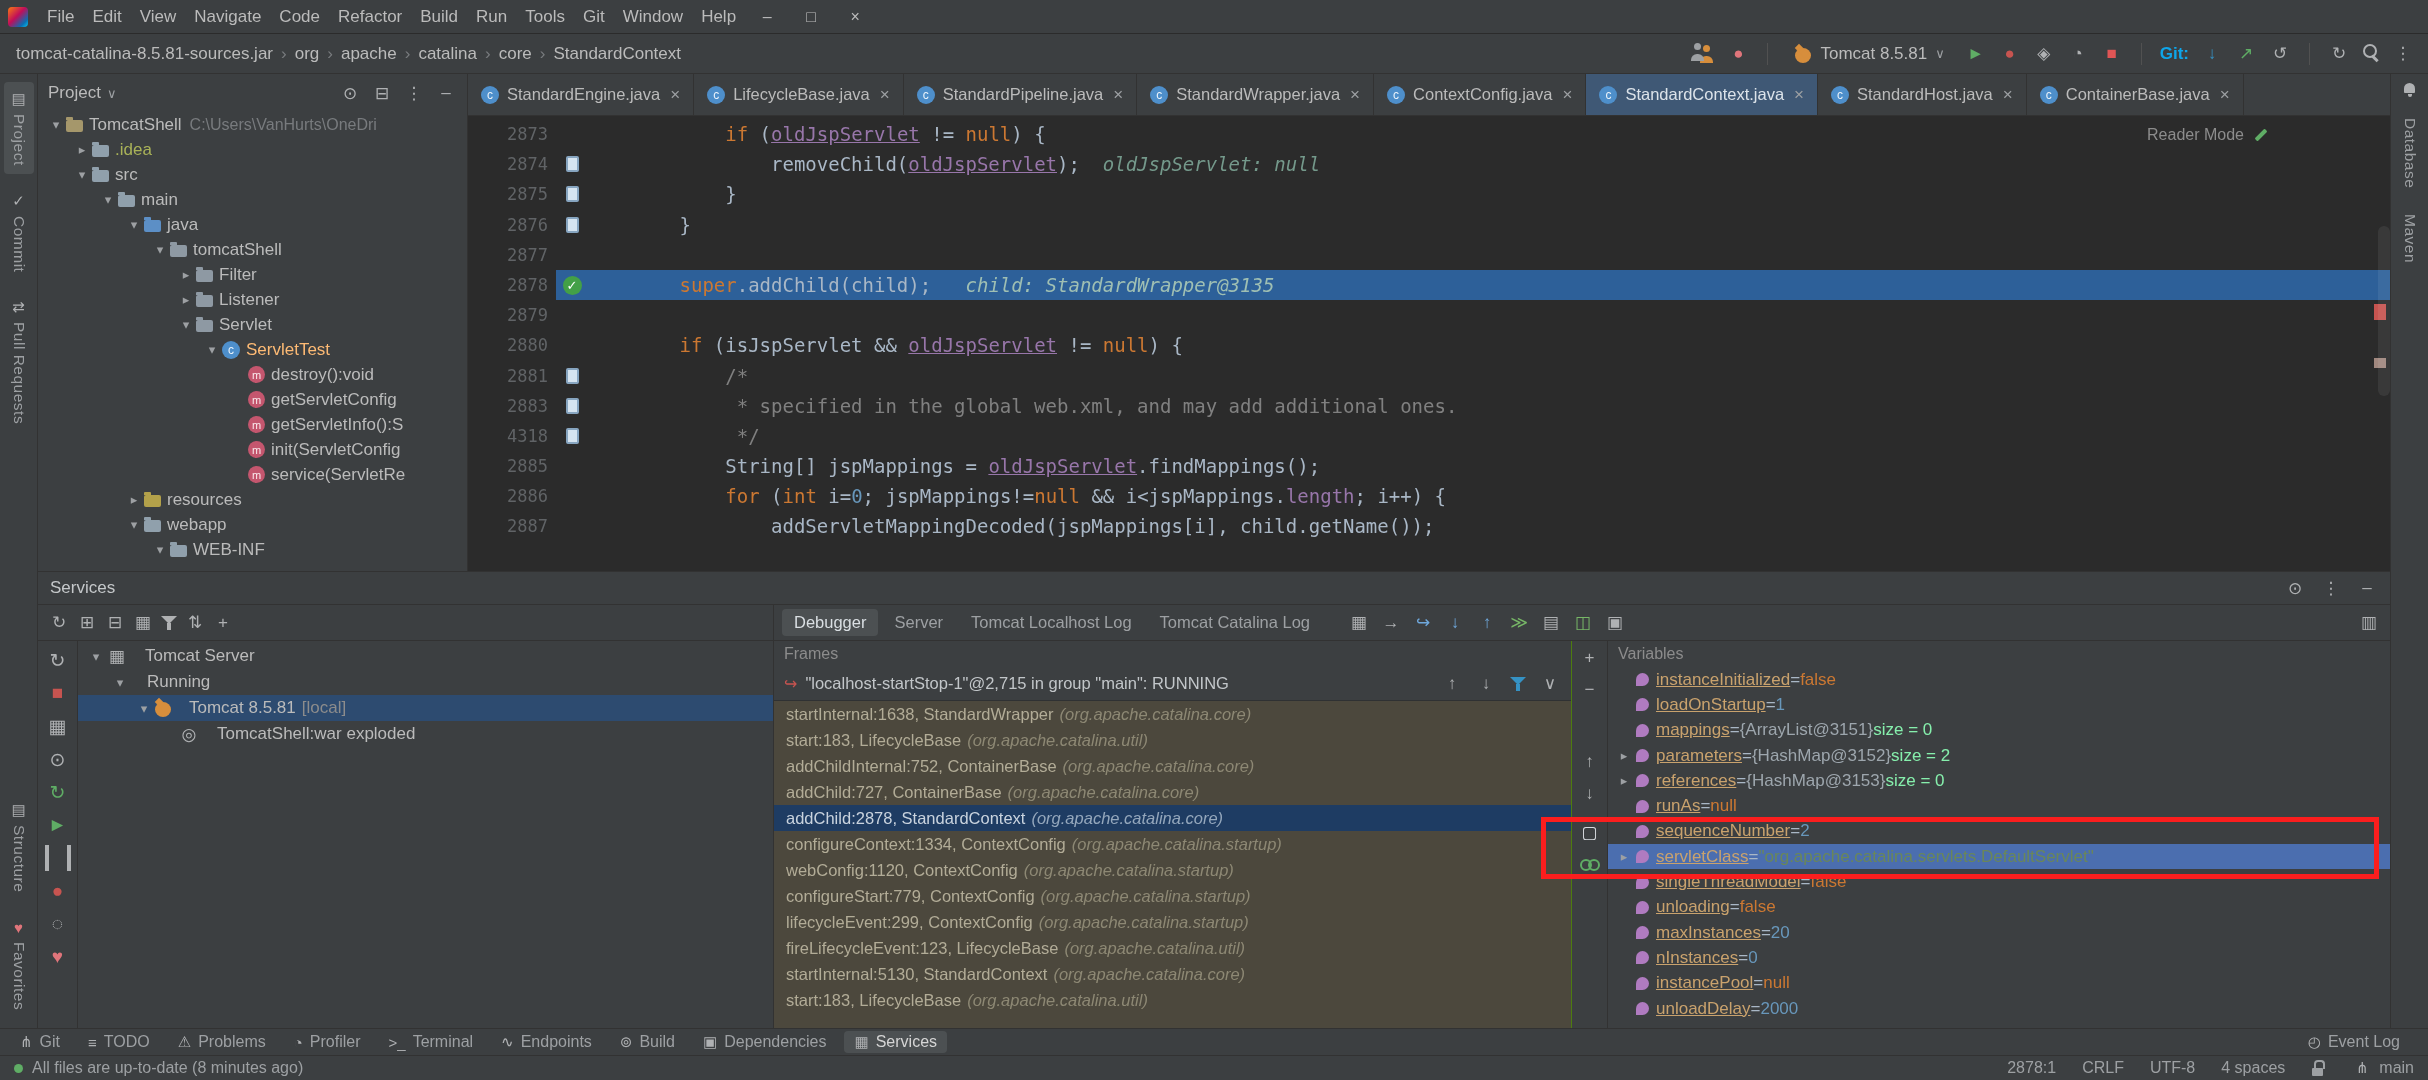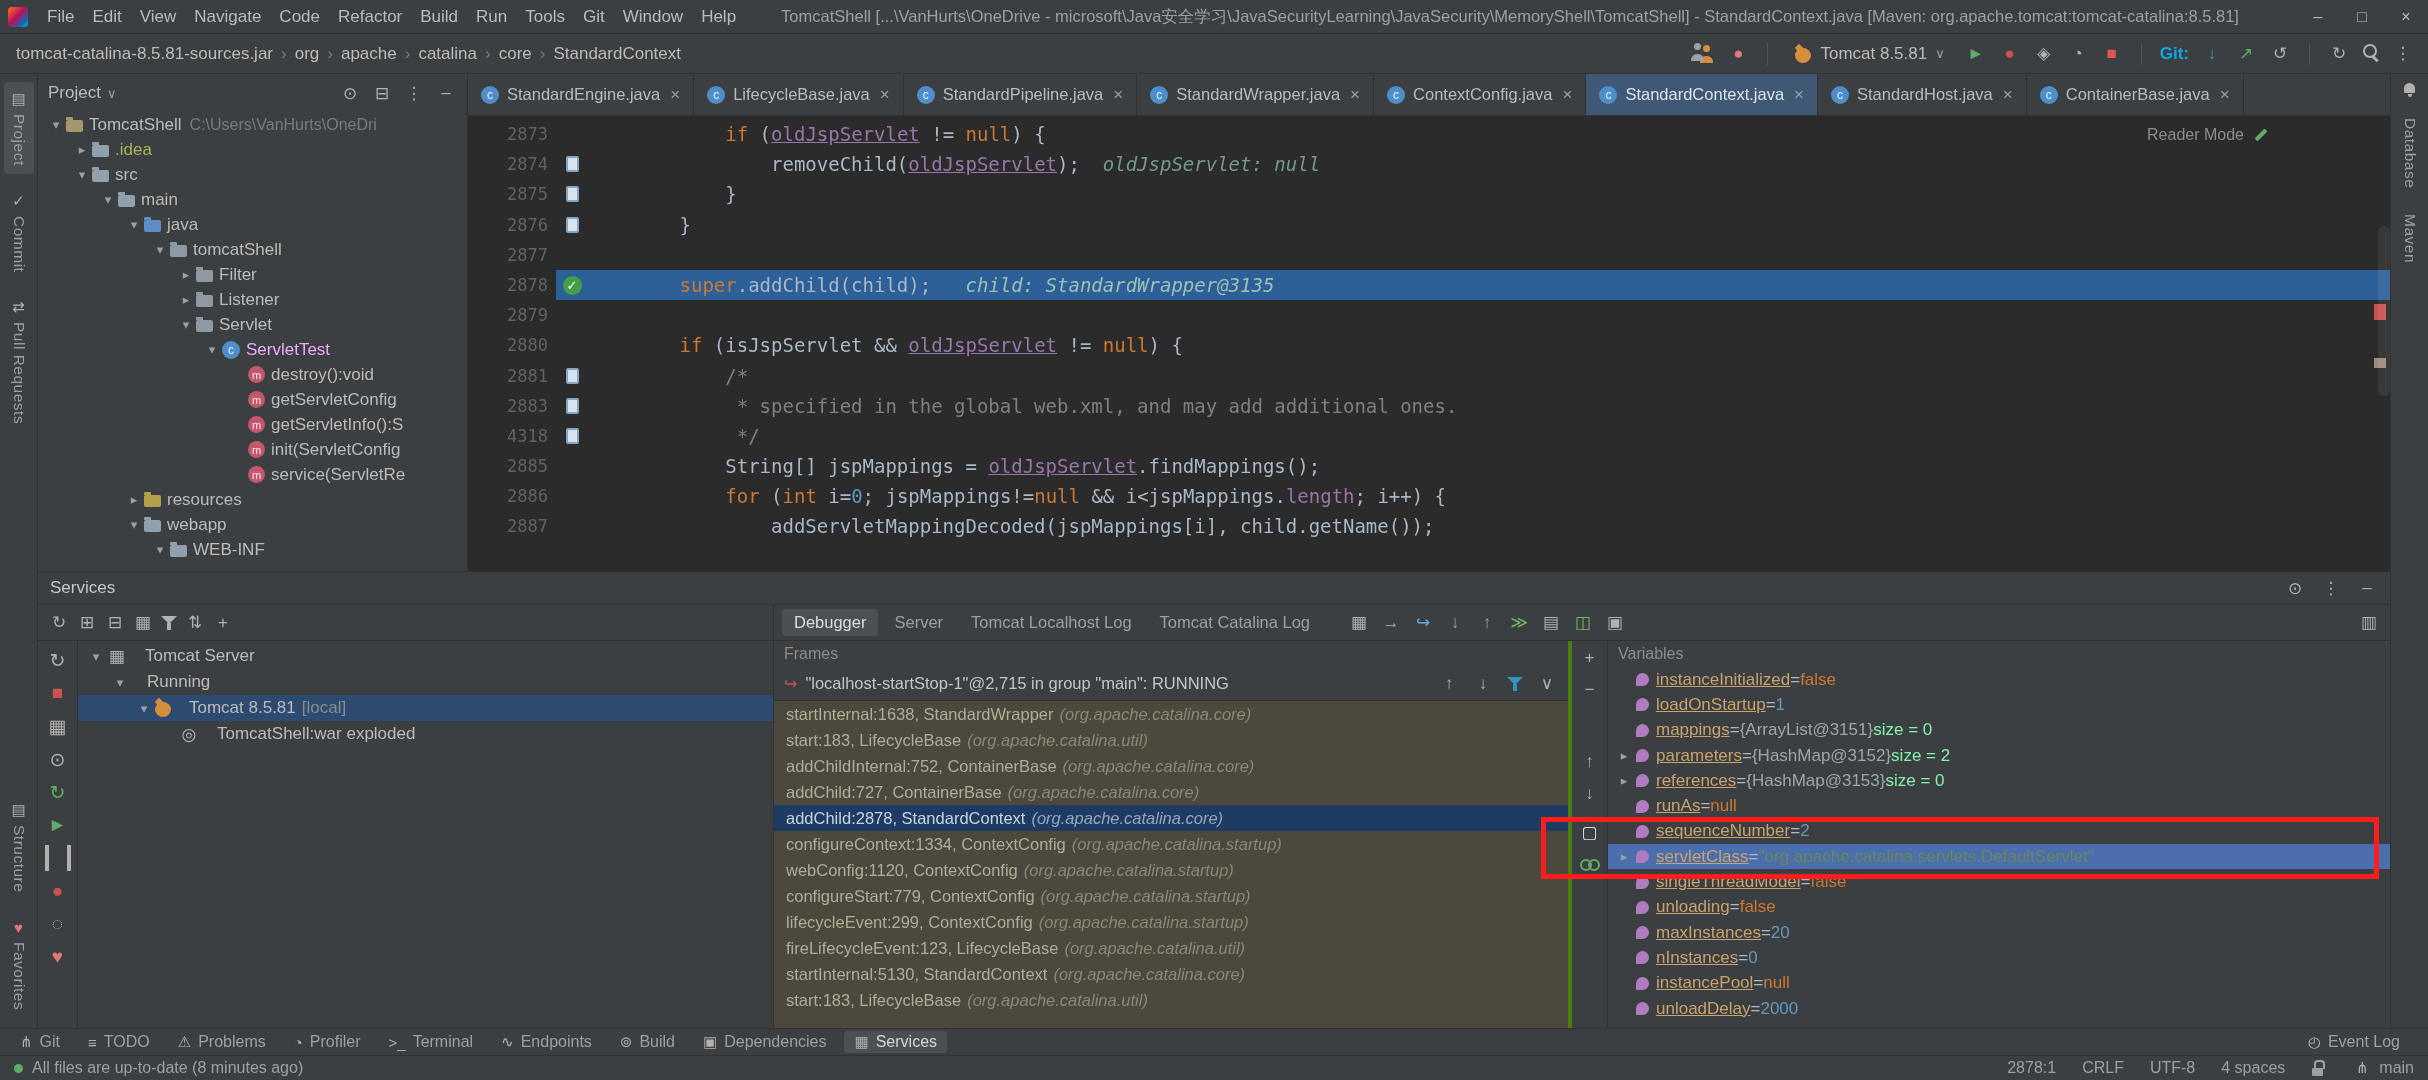--- a/index.html
+++ b/index.html
@@ -50,21 +50,21 @@
 
 
 .ppanel{flex:0 0 430px;background:#3C3F41;border-right:1px solid #323232;display:flex;flex-direction:column;overflow:hidden;}
 .ppanel-head{height:38px;flex:0 0 38px;display:flex;align-items:center;padding:0 10px;color:#BBB;font-size:17px;gap:6px;}
 #ppanel-icons{margin-left:auto;display:flex;gap:10px;}
 #ptree{flex:1;overflow:hidden;}
 .ptree-row{height:25px;display:flex;align-items:center;font-size:17px;color:#BBB;white-space:nowrap;}
 .tchev{width:20px;flex:0 0 20px;color:#9DA0A3;font-size:13px;display:inline-flex;justify-content:center;}
 .plabel{margin-left:6px;}
 .plabel.excluded{color:#A9B258;}
-.plabel.modified{color:#f0abfc;}
+.plabel.modified{color:#fdba74;}
 .ppath{color:#787B7E;margin-left:8px;font-size:16px;}
 
 
 .fold{position:relative;width:17px;height:12px;border-radius:2px;background:#90A0AC;flex:0 0 17px;margin-top:2px;}
 .fold::before{content:"";position:absolute;top:-3px;left:0;width:7px;height:3px;background:inherit;border-radius:1px 1px 0 0;}
 .fold-project{background:#A5976B;}
 .fold-folder{background:#90A0AC;}
 .fold-folder-src{background:#5C8FC6;}
 .fold-folder-res{background:#B3A14A;}
 .fold-package{background:#8E99A3;}
@@ -115,21 +115,21 @@
 #dbg-actions{display:flex;gap:10px;margin-left:26px;}
 #dbg-layout{margin-left:auto;margin-right:10px;}
 .svc-body{flex:1;display:flex;position:relative;min-height:0;}
 #dbg-stripe{flex:0 0 40px;border-right:1px solid #323232;display:flex;flex-direction:column;align-items:center;gap:7px;padding-top:6px;background:#3C3F41;}
 #stree{flex:0 0 696px;border-right:1px solid #323232;background:#3C3F41;padding-top:2px;overflow:hidden;}
 .stree-row{height:26px;display:flex;align-items:center;font-size:17px;color:#BBB;white-space:nowrap;}
 .stree-row.sel{background:#2D4B70;}
 .stree-label{margin-left:17px;}
 .stree-suffix{color:#8C8C8C;margin-left:6px;}
 
-.frames{flex:0 0 798px;display:flex;flex-direction:column;background:#4C483D;border-right:4px solid #4d7c0f;overflow:hidden;}
+.frames{flex:0 0 798px;display:flex;flex-direction:column;background:#4C483D;border-right:1px solid #4d7c0f;overflow:hidden;}
 .panel-label{height:26px;flex:0 0 26px;background:#3C3F41;color:#8C8C8C;font-size:16px;display:flex;align-items:center;padding-left:10px;}
 .thread-row{height:34px;flex:0 0 34px;background:#3C3F41;border-bottom:1px solid #2F3133;display:flex;align-items:center;gap:8px;padding:0 10px;color:#C2C6C9;font-size:16.5px;white-space:nowrap;}
 .thread-ic{color:#C75450;font-size:16px;}
 #thread-icons{margin-left:auto;display:flex;gap:12px;align-items:center;}
 .frame-row{height:26px;display:flex;align-items:center;padding-left:12px;font-size:16.5px;color:#B2AC97;white-space:nowrap;}
 .fpkg{color:#8D8874;font-style:italic;margin-left:6px;}
 .frame-row.sel{background:#1E3C63;color:#C9D3DE;}
 .frame-row.sel .fpkg{color:#94A7BC;}
 
 #wstrip{flex:0 0 36px;position:relative;background:#3C3F41;border-right:1px solid #323232;}
@@ -188,21 +188,20 @@
 .shape-greenpair::after{right:0;}
 </style>
 </head>
 <body>
 
 <div class="app">
 
   <div class="titlebar">
     <span class="logo"></span>
     <div id="menus"><span class="menu">File</span><span class="menu">Edit</span><span class="menu">View</span><span class="menu">Navigate</span><span class="menu">Code</span><span class="menu">Refactor</span><span class="menu">Build</span><span class="menu">Run</span><span class="menu">Tools</span><span class="menu">Git</span><span class="menu">Window</span><span class="menu">Help</span></div>
-    <div class="wtitle">TomcatShell [...\VanHurts\OneDrive - microsoft\Java安全学习\JavaSecurityLearning\JavaSecurity\MemoryShell\TomcatShell] - StandardContext.java [Maven: org.apache.tomcat:tomcat-catalina:8.5.81]</div>
     <div class="wctrl" id="wctrl">
         <span class="wbtn">–</span>
         <span class="wbtn">□</span>
         <span class="wbtn">×</span>
       </div>
   </div>
 
   <div class="navbar">
     <div id="breadcrumbs"><span class="crumb">tomcat-catalina-8.5.81-sources.jar</span><span class="crumb-sep">›</span><span class="crumb">org</span><span class="crumb-sep">›</span><span class="crumb">apache</span><span class="crumb-sep">›</span><span class="crumb">catalina</span><span class="crumb-sep">›</span><span class="crumb">core</span><span class="crumb-sep">›</span><span class="crumb">StandardContext</span></div>
     <div class="nav-right">

